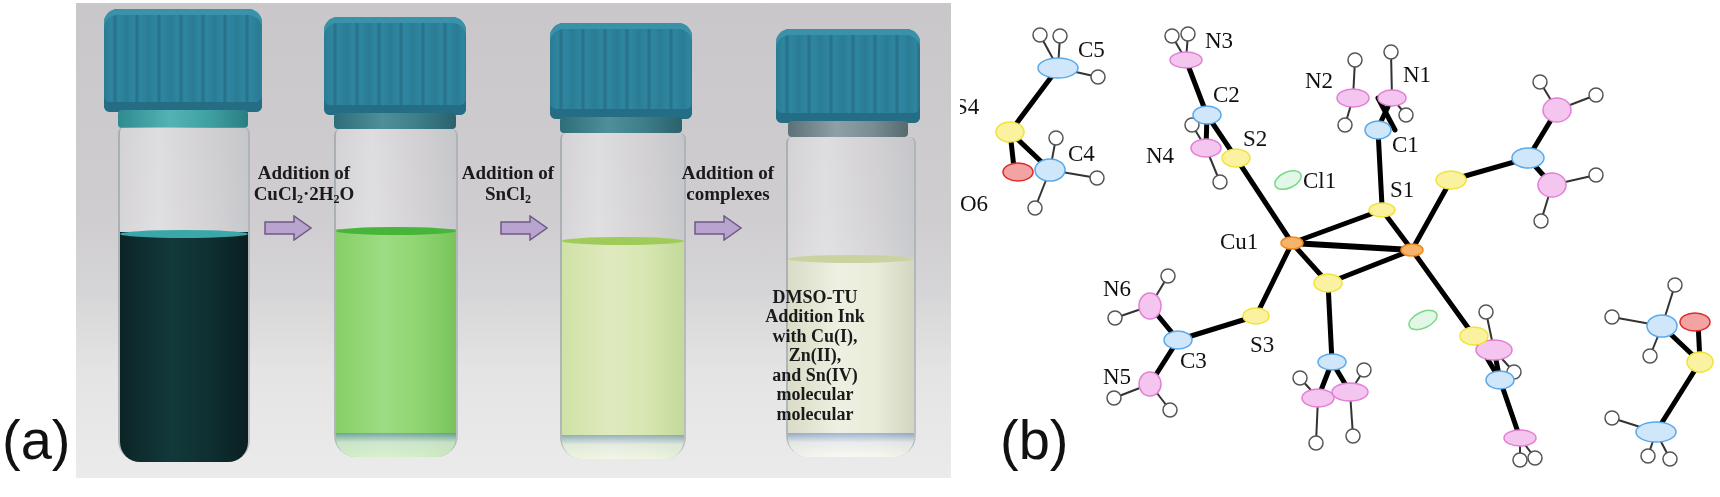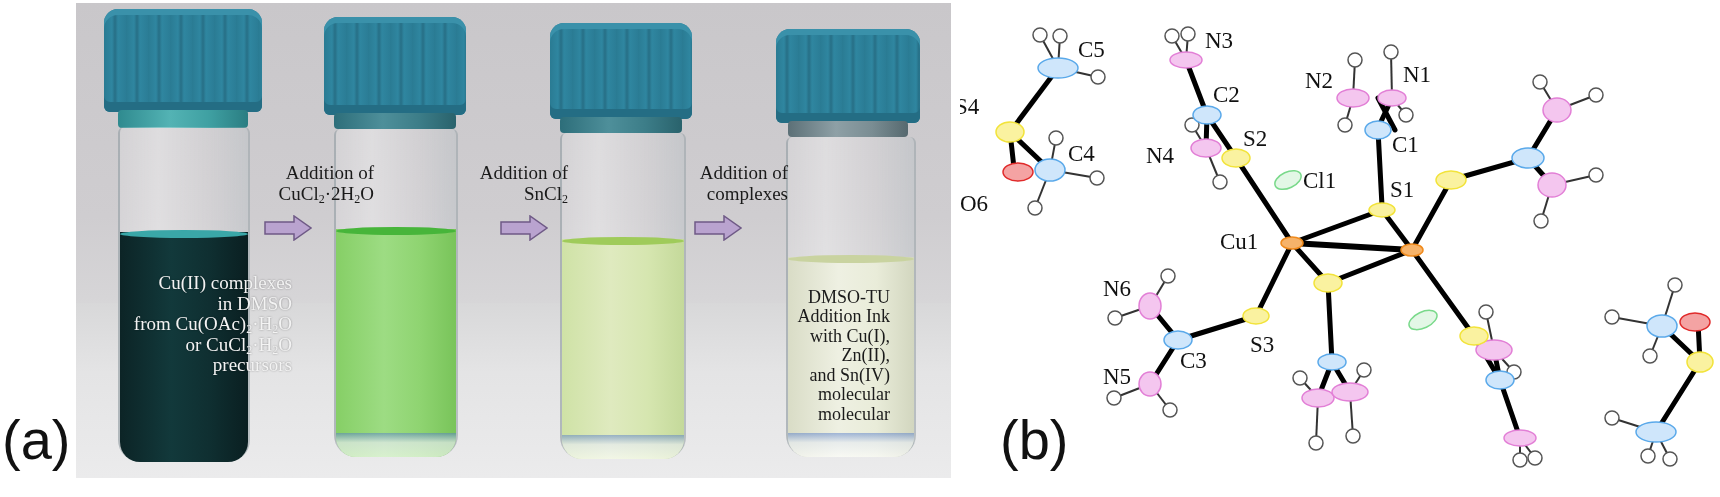--- a/index.html
+++ b/index.html
@@ -14,21 +14,21 @@
            background:repeating-linear-gradient(90deg,#2a7b93 0px,#2f86a0 8px,#276f86 11px,#2f86a0 14px,#2b7d96 22px);
            box-shadow: inset 0 -10px 0 #246d84, inset 0 6px 0 #3a91aa; }
   .vial .neck { position:absolute; background:linear-gradient(90deg,#7d8e94,#a9b7bc 30%,#cfd6d8 60%,#8c9da3); border-radius:4px; }
   .vial .glass { position:absolute; border-radius:6px 6px 22px 22px;
            background:linear-gradient(90deg,rgba(255,255,255,.15),rgba(255,255,255,.35) 30%,rgba(255,255,255,.1) 70%,rgba(180,190,195,.3));
            border-left:2px solid rgba(150,160,165,.6); border-right:2px solid rgba(150,160,165,.6); }
   .vial .liquid { position:absolute; left:0; right:0; bottom:0; border-radius:0 0 20px 20px; }
   .vial .meniscus { position:absolute; left:0; right:0; height:8px; border-radius:50%; }
   .vial .base { position:absolute; left:0; right:0; bottom:0; height:24px; border-radius:0 0 20px 20px;
            background:linear-gradient(180deg,rgba(80,120,200,.5),rgba(230,235,240,.7) 40%,rgba(255,255,255,.6)); }
-  .note { position:absolute; font-family:"Liberation Serif", serif; font-weight:normal; text-align:right; line-height:1.08; }
+  .note { position:absolute; font-family:"Liberation Serif", serif; font-weight:bold; text-align:center; line-height:1.08; }
   .note.dark { color:#1a1a1a; font-size:19px; }
   .note.light { color:#f3f3f3; font-size:19px; text-shadow:0 0 2px rgba(0,0,0,.4); }
   .note sub { font-size:12px; vertical-align:-3px; line-height:0; }
   .arrow { position:absolute; width:48px; height:26px; }
   #structure { position:absolute; left:960px; top:0; width:760px; height:497px; }
   .atomlbl { font-family:"Liberation Serif", serif; font-size:23px; fill:#111; }
 </style>
 </head>
 <body>
 
@@ -69,27 +69,20 @@
   <div class="vial" style="left:700px; top:26px; width:150px; height:440px;">
     <div class="cap" style="width:144px; height:94px;"></div>
     <div class="neck" style="left:12px; top:92px; width:120px; height:16px; background:linear-gradient(90deg,#5c7077,#8ea0a6 40%,#7a8d93 70%,#56696f);"></div>
     <div class="glass" style="left:10px; top:108px; width:126px; height:320px;">
       <div class="liquid" style="height:200px; background:linear-gradient(90deg,#d9dcc6,#eef0e2 40%,#e9ecd9 70%,#d2d6bf);"></div>
       <div class="meniscus" style="bottom:194px; background:#c9d3a0;"></div>
       <div class="base"></div>
     </div>
   </div>
 
-  <div class="note light" style="left:0px; top:270px; width:216px;">
-    <div>Cu(II) complexes</div>
-    <div>in DMSO</div>
-    <div><span>from Cu(OAc)</span><sub>2</sub><span>·H</span><sub>2</sub><span>O</span></div>
-    <div><span>or CuCl</span><sub>2</sub><span>·H</span><sub>2</sub><span>O</span></div>
-    <div>precursors</div>
-  </div>
 
   <div class="note dark" style="left:158px; top:160px; width:140px;">
     <div>Addition of</div>
     <div><span>CuCl</span><sub>2</sub><span>·2H</span><sub>2</sub><span>O</span></div>
   </div>
   <svg class="arrow" style="left:188px; top:212px;" viewBox="0 0 48 26">
     <path d="M1 7 H30 V1 L47 13 L30 25 V19 H1 Z" fill="#b9a3cf" stroke="#6f5a86" stroke-width="1.5"></path>
   </svg>
 
   <div class="note dark" style="left:372px; top:160px; width:120px;">

